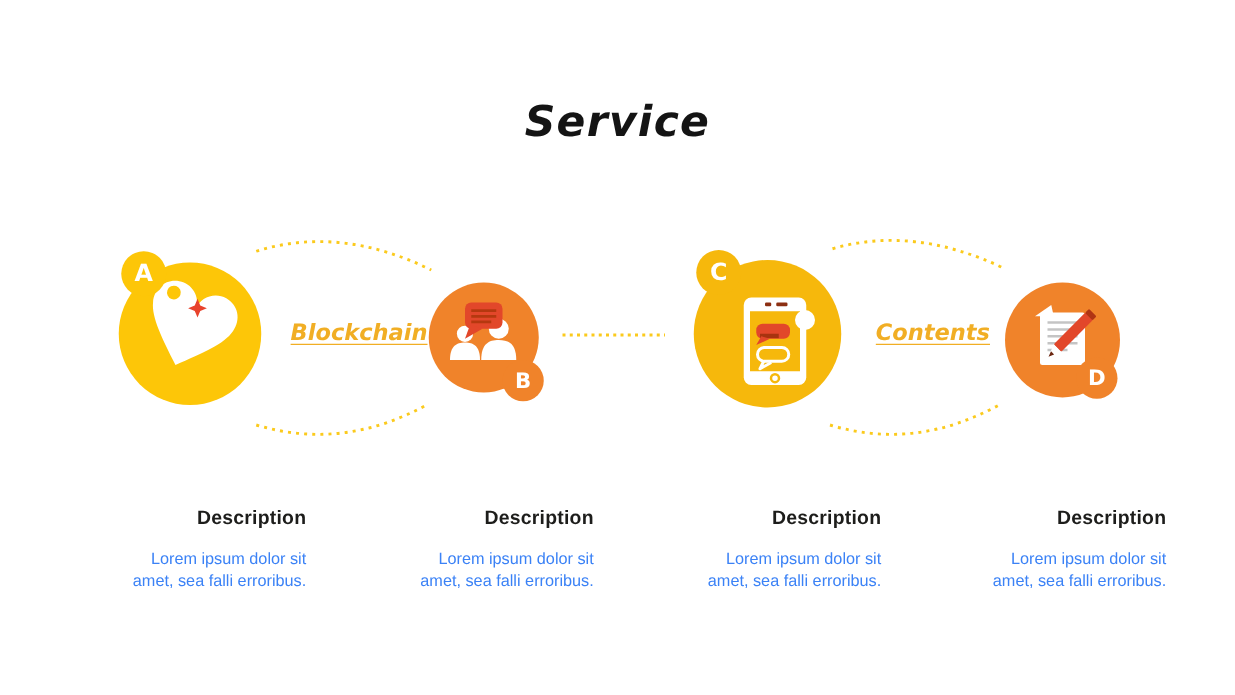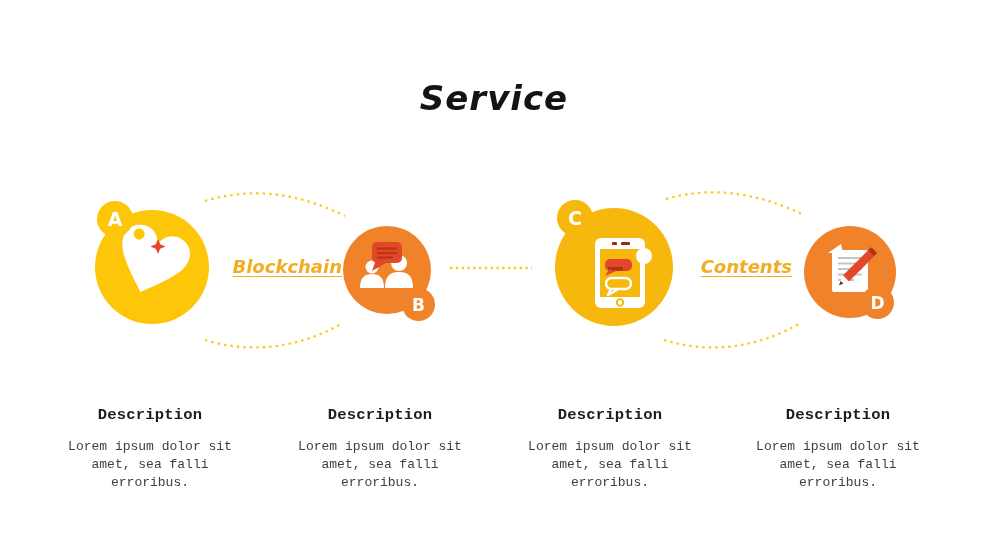--- a/index.html
+++ b/index.html
@@ -19,24 +19,24 @@
          display:flex;align-items:center;justify-content:center;}
   #badgeA{left:97px;top:201px;width:36px;height:36px;background:#FDC608;font-size:19px;}
   #badgeB{left:402px;top:288px;width:33px;height:33px;background:#F0832A;font-size:17px;}
   #badgeC{left:557px;top:200px;width:36px;height:36px;background:#F6B80C;font-size:19px;}
   #badgeD{left:861px;top:286px;width:33px;height:33px;background:#F0832A;font-size:17px;}
   .link-label{position:absolute;z-index:2;font-family:"DejaVu Sans", sans-serif;
          font-style:italic;font-weight:bold;font-size:18px;color:#F1AE24;
          text-decoration:underline;text-underline-offset:3px;text-align:right;cursor:pointer;}
   #labelBlockchain{left:222px;top:256px;width:120px;}
   #labelContents{left:682px;top:256px;width:110px;}
-  .desc{position:absolute;top:406px;width:190px;text-align:center;z-index:2;font-family:Liberation Mono, monospace;}
+  .desc{position:absolute;top:406px;width:190px;text-align:right;z-index:2;}
   #desc0{left:55px;} #desc1{left:285px;} #desc2{left:515px;} #desc3{left:743px;}
   .desc-heading{font-size:15.5px;font-weight:bold;color:#1D1D1B;margin:0 0 14px 0;letter-spacing:.2px;}
-  .desc-body{font-size:13px;color:#404040;margin:0;line-height:1.38;}
+  .desc-body{font-size:13px;color:#3b82f6;margin:0;line-height:1.38;}
   .desc-body span{display:block;}
   .icon-svg{position:absolute;left:0;top:0;}
 </style>
 </head>
 <body>
 
 <div class="stage">
 
   <div class="title">Service</div>
 

